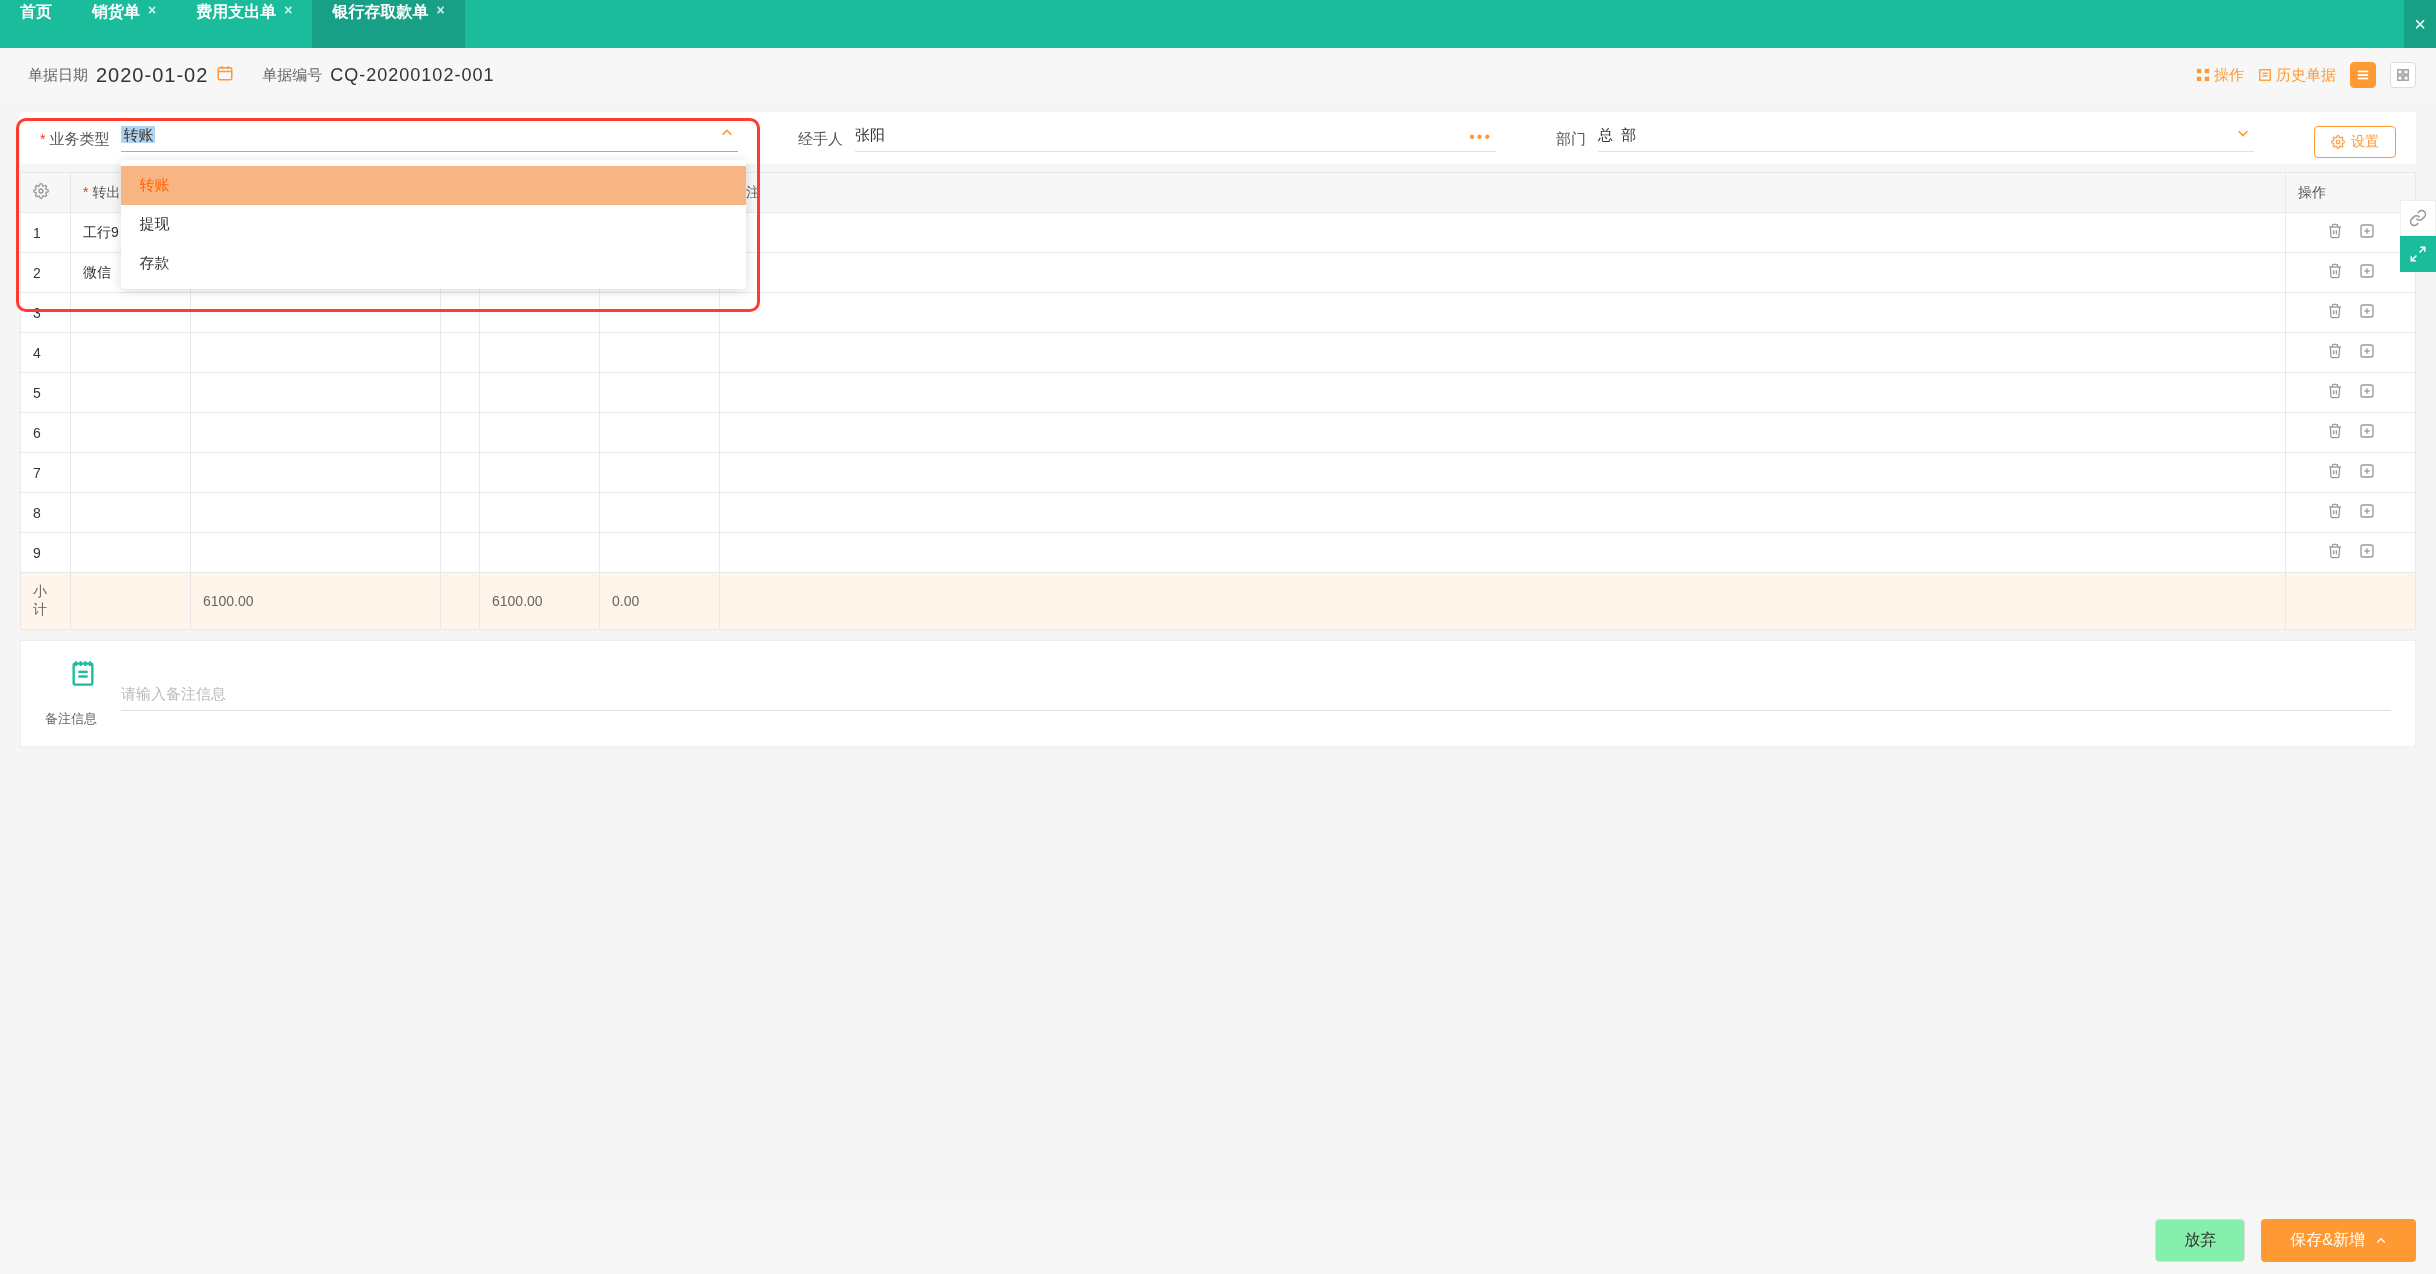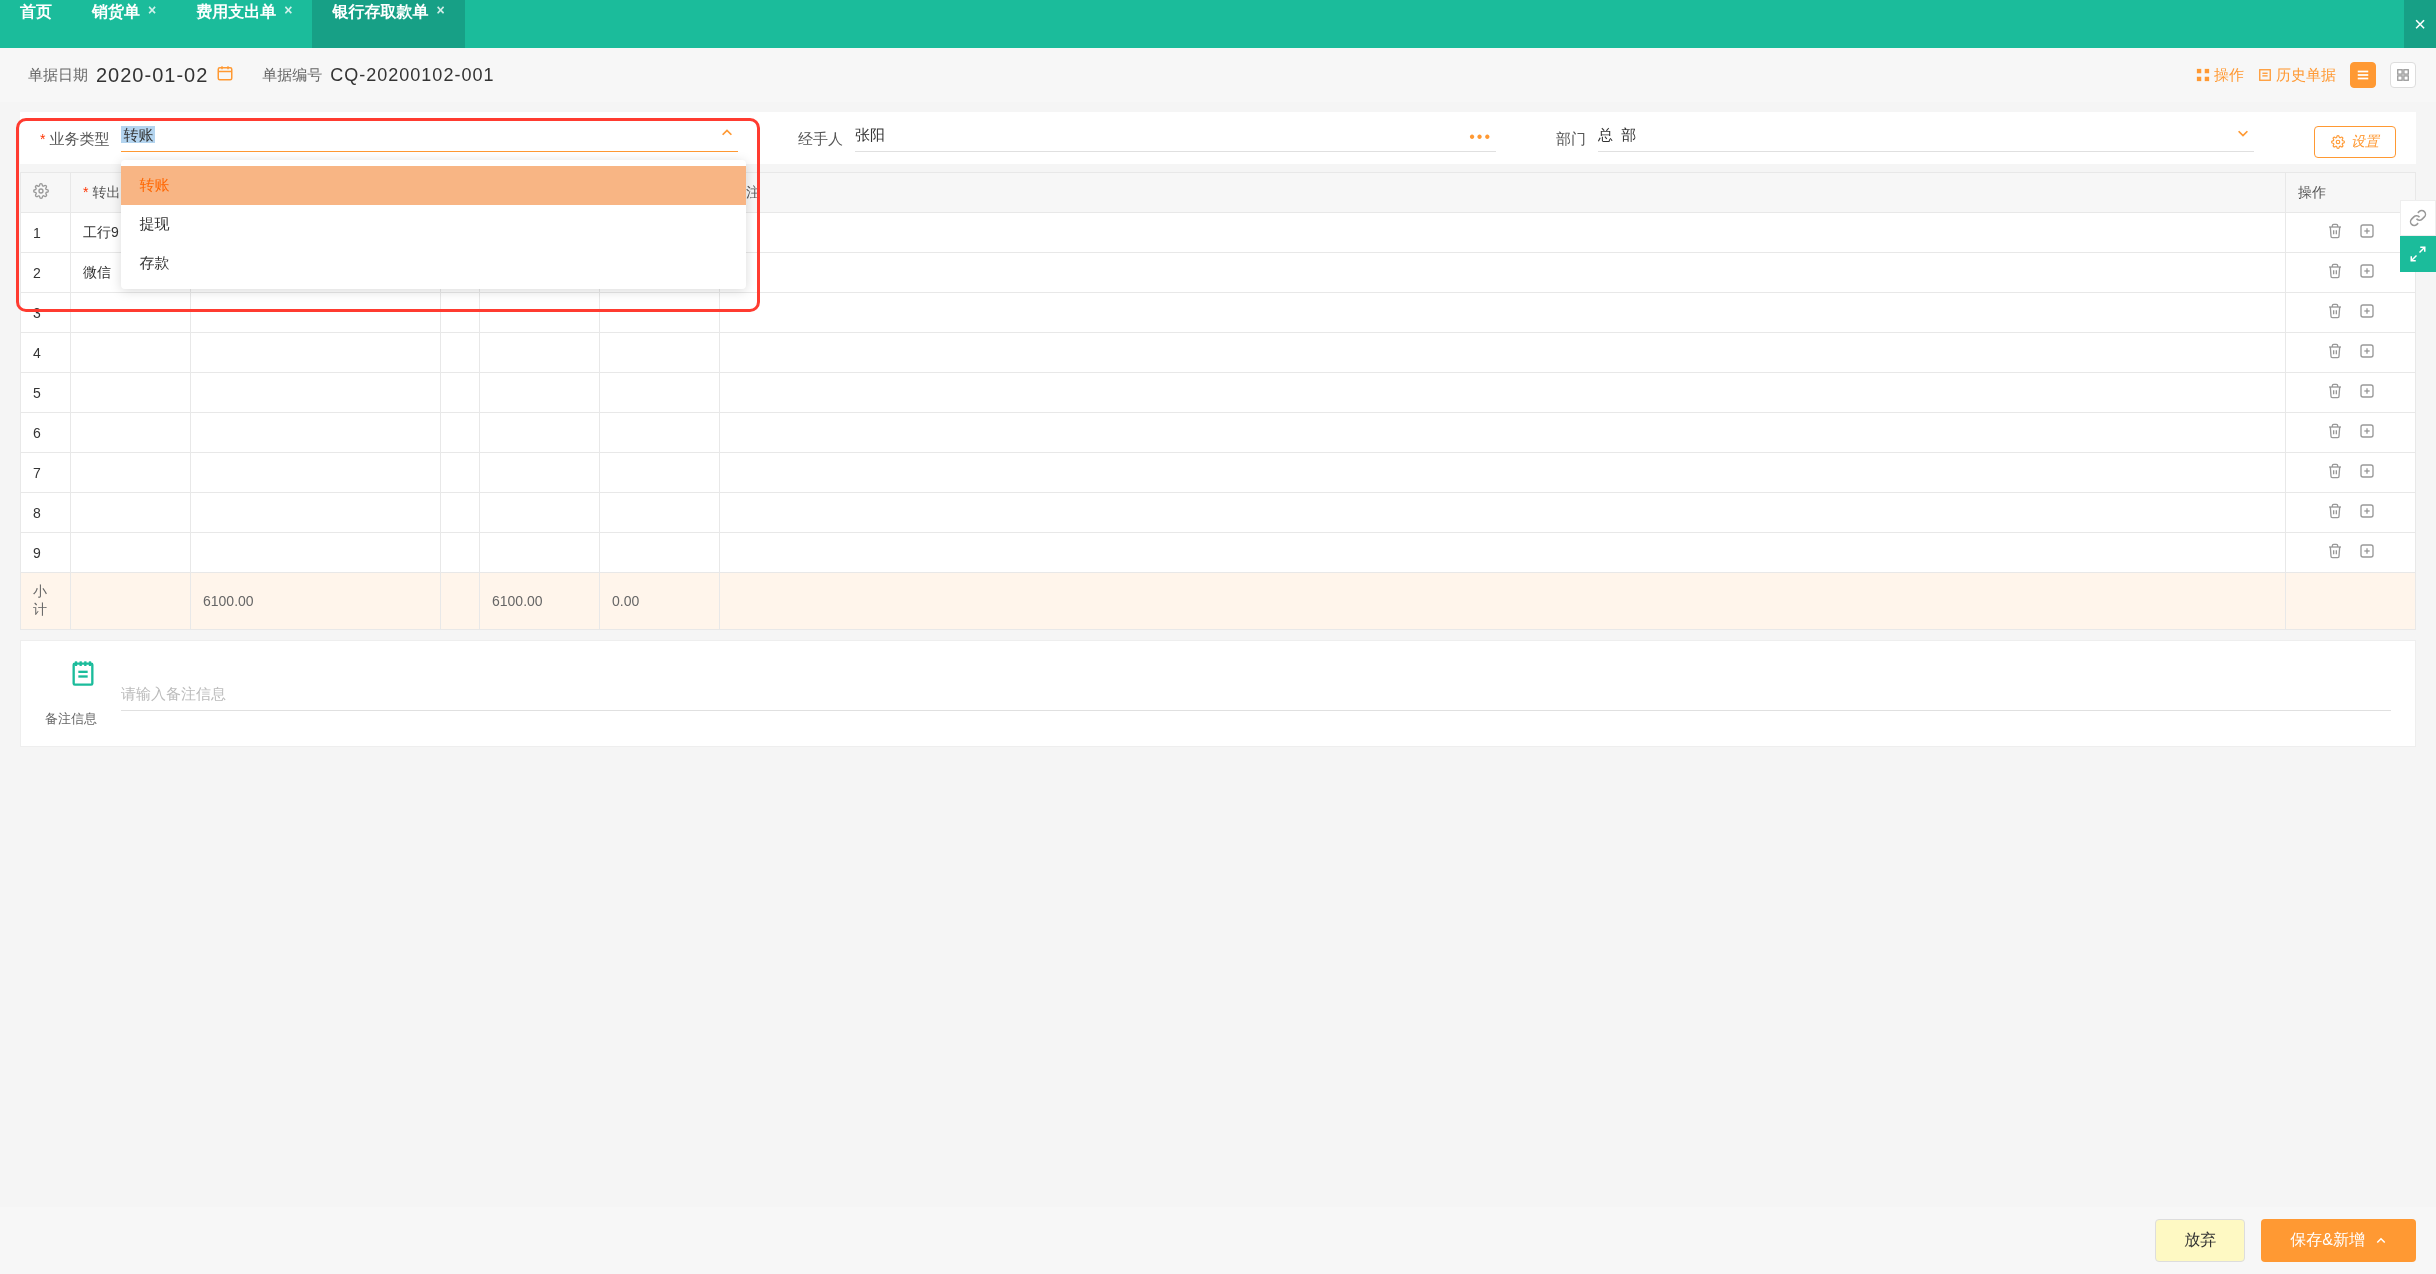--- a/index.html
+++ b/index.html
@@ -33,21 +33,21 @@
     .highlight-box { position: absolute; border: 3px solid #ff3b30; border-radius: 10px; top: -8px; left: -24px; right: -22px; height: 194px; z-index: 50; pointer-events: none; }
     .req { color: #ff3300; margin-right: 4px; }
     .form-label { color: #555; font-size: 15px; white-space: nowrap; margin-right: 12px; }
     .form-input-wrap { flex: 1; position: relative; border-bottom: 1px solid #e0e0e0; padding-bottom: 6px; }
     .form-input-wrap.active { border-bottom-color: #ff9933; }
     .form-value { color: #333; font-size: 15px; }
     .form-value.selected { background: #b3d4ef; padding: 0 2px; }
     .form-value.spaced { letter-spacing: 2px; }
     .dropdown-arrow { position: absolute; right: 4px; top: 0; color: #ff9933; font-size: 14px; }
     .more-dots { position: absolute; right: 4px; top: 2px; color: #ff9933; letter-spacing: 2px; font-size: 16px; }
-    .settings-btn { border: 1px solid #ff9933; color: #ff9933; background: #fff; padding: 6px 16px; border-radius: 4px; display: flex; align-items: center; gap: 6px; cursor: pointer; font-size: 14px; font-style: italic; }
+    .settings-btn { border: 1px solid #ff9933; color: #ff9933; background: #fff; padding: 6px 16px; border-radius: 4px; display: flex; align-items: center; gap: 6px; cursor: pointer; font-size: 14px; }
     
     
     .dropdown-menu { position: absolute; top: 34px; left: 0; right: -8px; background: #fff; box-shadow: 0 2px 12px rgba(0,0,0,0.15); border-radius: 4px; z-index: 40; padding: 6px 0; }
     .dropdown-item { padding: 10px 18px; font-size: 15px; cursor: pointer; color: #333; }
     .dropdown-item.active { background: #f8b584; color: #ff6600; }
     
     
     .table-container { margin: 8px 20px; background: #fff; overflow: hidden; }
     .data-table { width: 100%; border-collapse: collapse; }
     .data-table th, .data-table td { border: 1px solid #e8e8e8; padding: 10px 12px; text-align: left; font-size: 14px; height: 40px; }
@@ -70,21 +70,21 @@
     .remark-section { margin: 10px 20px 0 20px; background: #fff; display: flex; align-items: center; padding: 18px 24px; gap: 24px; border: 1px solid #eee; }
     .remark-icon-box { display: flex; flex-direction: column; align-items: flex-end; gap: 16px; }
     .remark-icon { color: #1bbc9b; font-size: 28px; }
     .remark-label { font-size: 13px; color: #666; }
     .remark-input { flex: 1; border: none; border-bottom: 1px solid #e0e0e0; padding: 8px 0; font-size: 15px; outline: none; }
     .remark-input::placeholder { color: #bbb; }
     
     
     .footer-bar { background: #f7f7f7; padding: 12px 20px; display: flex; justify-content: flex-end; gap: 16px; position: fixed; bottom: 0; left: 0; right: 0; }
     .btn { padding: 10px 28px; border-radius: 4px; font-size: 16px; cursor: pointer; border: 1px solid transparent; }
-    .btn-cancel { background: #fef9c3; border-color: #ddd; color: #333; }
+    .btn-cancel { background: #86efac; border-color: #ddd; color: #333; }
     .btn-primary { background: #ff9933; color: #fff; display: flex; align-items: center; gap: 10px; }
     
     
     .side-toolbar { position: fixed; right: 0; top: 200px; display: flex; flex-direction: column; }
     .side-btn { width: 36px; height: 36px; background: #fff; border: 1px solid #eee; display: flex; align-items: center; justify-content: center; cursor: pointer; color: #999; }
     .side-btn.active { background: #1bbc9b; color: #fff; border-color: #1bbc9b; }
     
     .gear-svg { width: 16px; height: 16px; }
   </style>
 </head>

